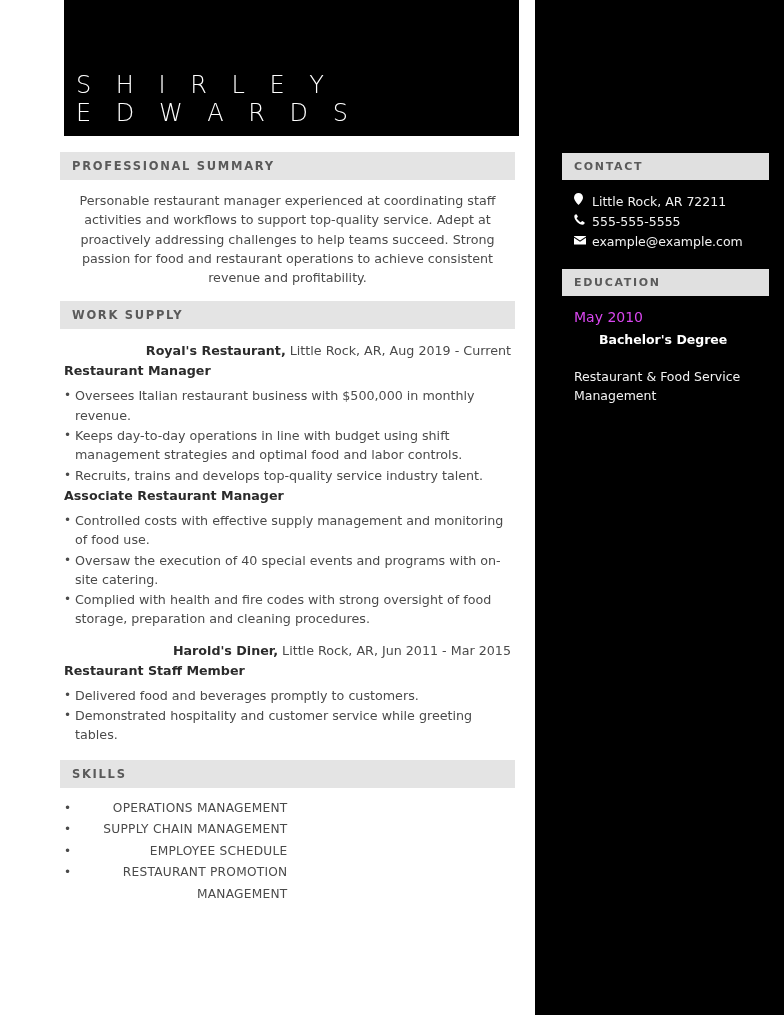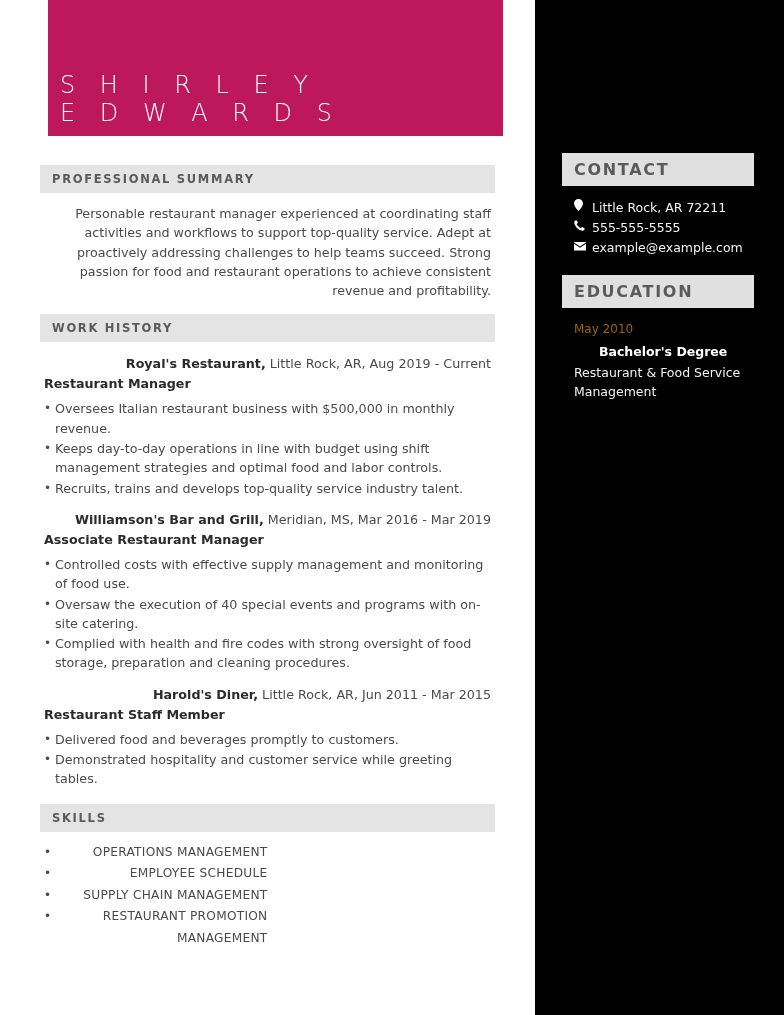--- a/index.html
+++ b/index.html
@@ -27,26 +27,26 @@
   }
   .sidebar-inner {
     position: absolute;
     left: 27px;
     top: 153px;
     width: 185px;
   }
   .side-bar-head {
     background: #e0e0e0;
     color: #5a5a5a;
-    font-size: 16px;
+    font-size: 11px;
     font-weight: bold;
     letter-spacing: 1.7px;
     padding: 7px 0 7px 12px;
     box-sizing: border-box;
-    width: 192px;
+    width: 207px;
   }
   .side-block {
     margin-top: 12px;
     margin-bottom: 18px;
     padding-left: 12px;
   }
   .contact-row {
     display: flex;
     align-items: flex-start;
     color: #ffffff;
@@ -62,89 +62,88 @@
     color: #ffffff;
     font-size: 11px;
     line-height: 19px;
     flex-shrink: 0;
   }
   .contact-txt {
     color: #f2f2f2;
     word-break: break-word;
   }
   .edu-date {
-    color: #a16207;
-    font-size: 12px;
+    color: #d946ef;
+    font-size: 14px;
     line-height: 19px;
   }
   .edu-degree {
     color: #ffffff;
     font-size: 12.5px;
     font-weight: bold;
     line-height: 19px;
     margin-top: 3px;
     margin-left: 25px;
   }
   .edu-field {
     color: #f2f2f2;
     font-size: 12.5px;
     line-height: 19px;
-    margin-top: 2px;
+    margin-top: 18px;
   }
   .edu-school {
     color: #f2f2f2;
     font-size: 12.5px;
     line-height: 19px;
     margin-top: 4px;
   }
 
   
   .name-block {
     position: absolute;
-    left: 48px;
+    left: 64px;
     top: 0;
     width: 455px;
     height: 136px;
-    background: #be185d;
+    background: #000000;
   }
   .name-line {
     position: absolute;
     left: 12px;
     color: #ffffff;
     font-size: 24px;
     font-weight: 300;
     letter-spacing: 8.5px;
     line-height: 28px;
   }
   .name-first { top: 71px; }
   .name-last  { top: 99px; }
 
   .main {
     position: absolute;
-    left: 40px;
+    left: 60px;
     top: 152px;
     width: 455px;
-    margin-top: 13px;
   }
   .sec-head {
     background: #e4e4e4;
     color: #5a5a5a;
     font-size: 11.5px;
     font-weight: bold;
     letter-spacing: 1.7px;
     padding: 7px 0 7px 12px;
     box-sizing: border-box;
     width: 455px;
   }
   .summary-text {
     font-size: 12.7px;
     line-height: 19.3px;
     color: #4a4a4a;
     padding: 11px 4px 0 4px;
-    text-align: right;
+    text-align: center;
   }
   .job {
     padding: 0 4px;
   }
   .job-head {
     font-size: 12.7px;
     line-height: 19px;
     color: #4a4a4a;
     margin-top: 12px;
     text-align: right;
@@ -220,33 +219,32 @@
   <div class="name-line name-last">E D W A R D S</div>
 </div>
 
 <div class="main">
 
   <div class="sec-head">PROFESSIONAL SUMMARY</div>
   <div class="summary-text">Personable restaurant manager experienced at coordinating staff activities and workflows to support top-quality service. Adept at proactively addressing challenges to help teams succeed. Strong passion for food and restaurant operations to achieve consistent revenue and profitability.</div>
 
   <div class="sec-gap"></div>
 
-  <div class="sec-head">WORK HISTORY</div>
+  <div class="sec-head">WORK SUPPLY</div>
   <div id="jobs-container">
       <div class="job">
         <div class="job-head"><b>Royal's Restaurant,</b><span> Little Rock, AR, Aug 2019 - Current</span></div>
         <div class="job-title">Restaurant Manager</div>
         <ul class="bullets">
           <li>Oversees Italian restaurant business with $500,000 in monthly revenue.</li>
           <li>Keeps day-to-day operations in line with budget using shift management strategies and optimal food and labor controls.</li>
           <li>Recruits, trains and develops top-quality service industry talent.</li>
         </ul>
       </div>
       <div class="job">
-        <div class="job-head"><b>Williamson's Bar and Grill,</b><span> Meridian, MS, Mar 2016 - Mar 2019</span></div>
         <div class="job-title">Associate Restaurant Manager</div>
         <ul class="bullets">
           <li>Controlled costs with effective supply management and monitoring of food use.</li>
           <li>Oversaw the execution of 40 special events and programs with on-site catering.</li>
           <li>Complied with health and fire codes with strong oversight of food storage, preparation and cleaning procedures.</li>
         </ul>
       </div>
       <div class="job">
         <div class="job-head"><b>Harold's Diner,</b><span> Little Rock, AR, Jun 2011 - Mar 2015</span></div>
         <div class="job-title">Restaurant Staff Member</div>
@@ -257,22 +255,22 @@
       </div>
     </div>
 
   <div class="sec-gap"></div>
 
   <div class="sec-head">SKILLS</div>
   <div class="skills-wrap">
     <div class="skills-col">
       <ul id="skills-left">
           <li>OPERATIONS MANAGEMENT</li>
+          <li>SUPPLY CHAIN MANAGEMENT</li>
           <li>EMPLOYEE SCHEDULE</li>
-          <li>SUPPLY CHAIN MANAGEMENT</li>
           <li>RESTAURANT PROMOTION MANAGEMENT</li>
         </ul>
     </div>
   </div>
 </div>
 
 <div class="sidebar">
   <div class="sidebar-inner">
 
     <div class="side-bar-head">CONTACT</div>

